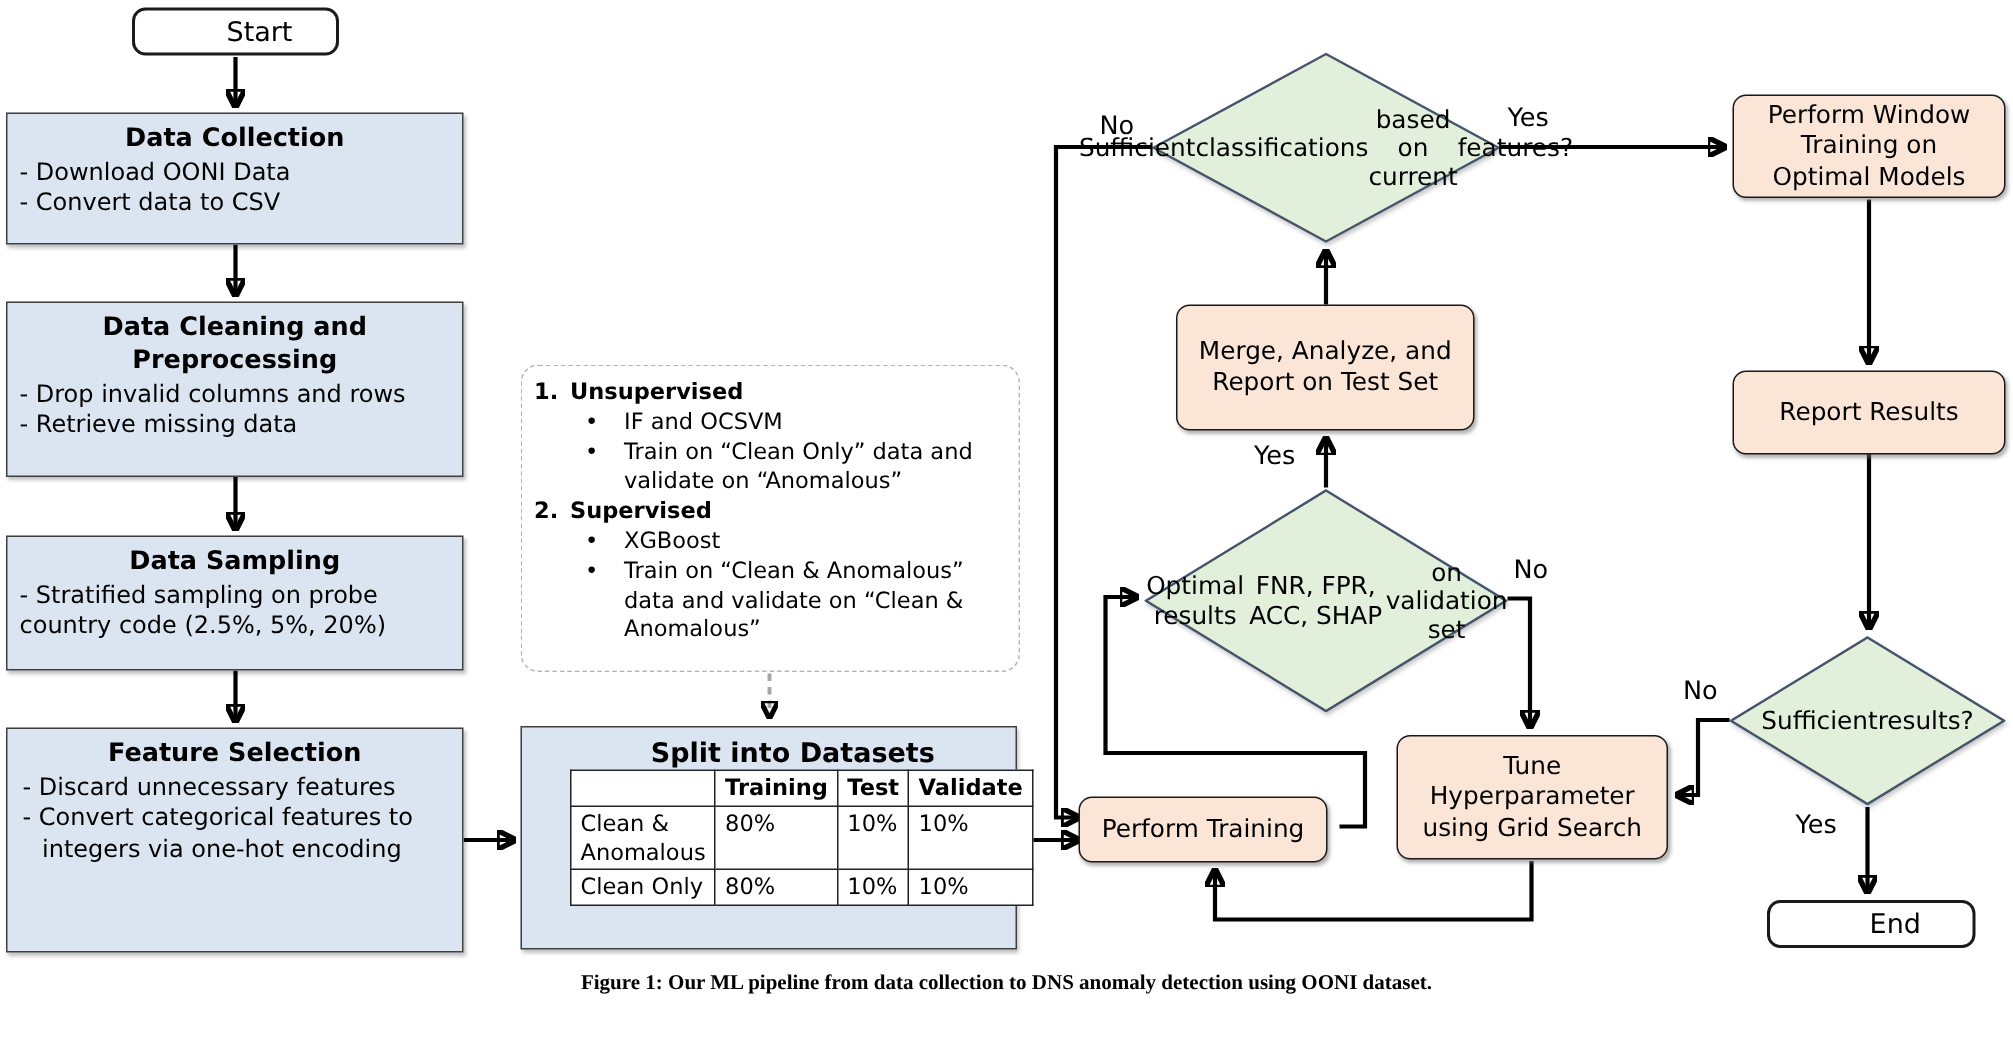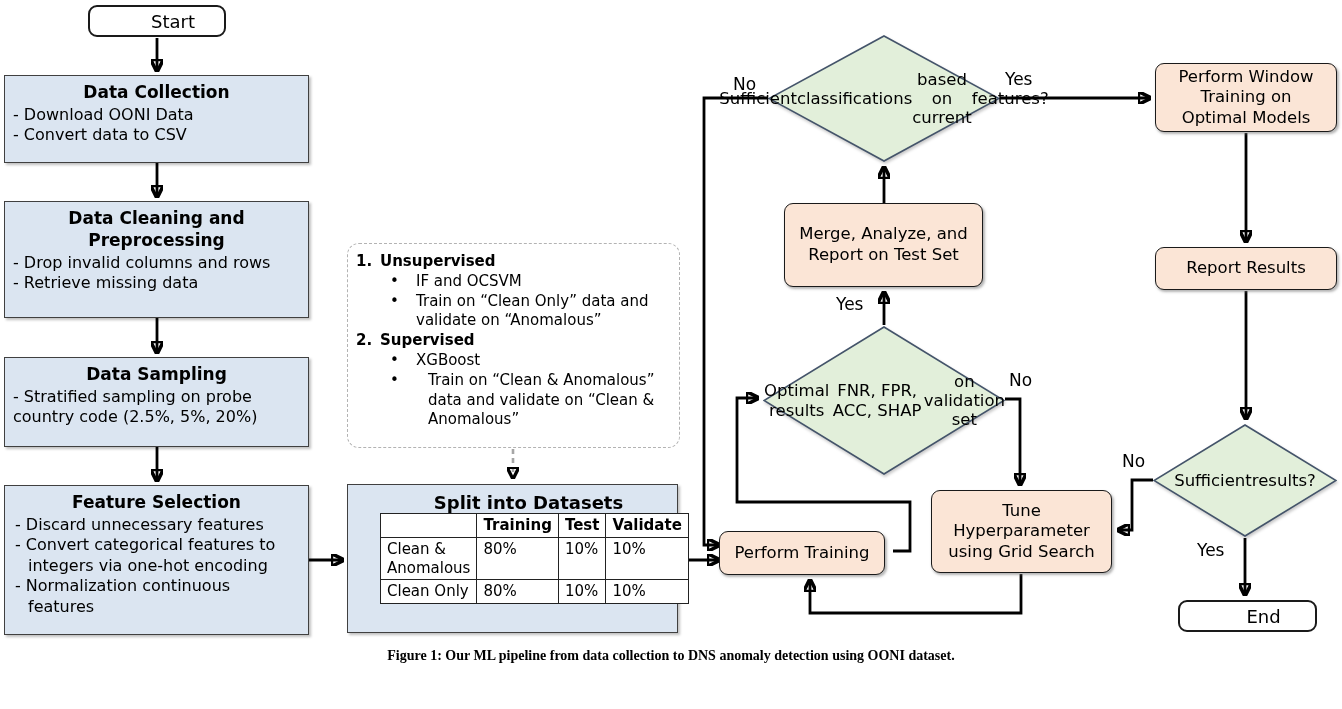--- a/index.html
+++ b/index.html
@@ -132,21 +132,20 @@
 
   <div class="node pbox" style="left:4px;top:357px;width:305px;height:90px;">
     <div class="ptitle">Data Sampling</div>
     <div class="pline">- Stratified sampling on probe country code (2.5%, 5%, 20%)</div>
   </div>
 
   <div class="node pbox hang" style="left:4px;top:485px;width:305px;height:150px;">
     <div class="ptitle">Feature Selection</div>
     <div class="pline">- Discard unnecessary features</div>
     <div class="pline">- Convert categorical features to integers via one-hot encoding</div>
-    <div class="pline">- Normalization continuous features</div>
   </div>
 
   <div class="node dashedbox" style="left:347px;top:243px;width:333px;height:205px;">
     <div class="mrow">
       <span class="mnum">1.</span>
       <span class="mtitle">Unsupervised</span>
     </div>
     <div class="mbullet">
       <span class="mdot">•</span>
       <span>IF and OCSVM</span>
@@ -158,21 +157,21 @@
     <div class="mrow">
       <span class="mnum">2.</span>
       <span class="mtitle">Supervised</span>
     </div>
     <div class="mbullet">
       <span class="mdot">•</span>
       <span>XGBoost</span>
     </div>
     <div class="mbullet">
       <span class="mdot">•</span>
-      <span style="max-width:245px;margin-left:12px;">Train on “Clean &amp; Anomalous” data and validate on “Clean &amp; Anomalous”</span>
+      <span style="max-width:245px;">Train on “Clean &amp; Anomalous” data and validate on “Clean &amp; Anomalous”</span>
     </div>
   </div>
 
   <div class="node splitbox" style="left:347px;top:484px;width:331px;height:149px;">
     <div class="splittitle">Split into Datasets</div>
     <table class="split">
       <colgroup>
           <col style="width:96px">
           <col style="width:77px">
           <col style="width:56px">
@@ -215,21 +214,21 @@
     <div>Hyperparameter</div>
     <div>using Grid Search</div>
   </div>
 
   <div class="node abox" style="left:1155px;top:63px;width:182px;height:69px;">
     <div>Perform Window</div>
     <div>Training on</div>
     <div>Optimal Models</div>
   </div>
 
-  <div class="node abox" style="left:1155px;top:247px;width:182px;height:43px;">
+  <div class="node abox" style="left:1155px;top:247px;width:182px;height:56px;">
     <div>Report Results</div>
   </div>
 
   <div class="diamond" style="left:768px;top:35px;width:232px;height:127px;">
     <svg viewBox="0 0 232 127" preserveAspectRatio="none">
       <polygon points="116,1 231,63.5 116,126 1,63.5"></polygon>
     </svg>
     <div class="dtext">
       <div>Sufficient</div>
       <div>classifications</div>

